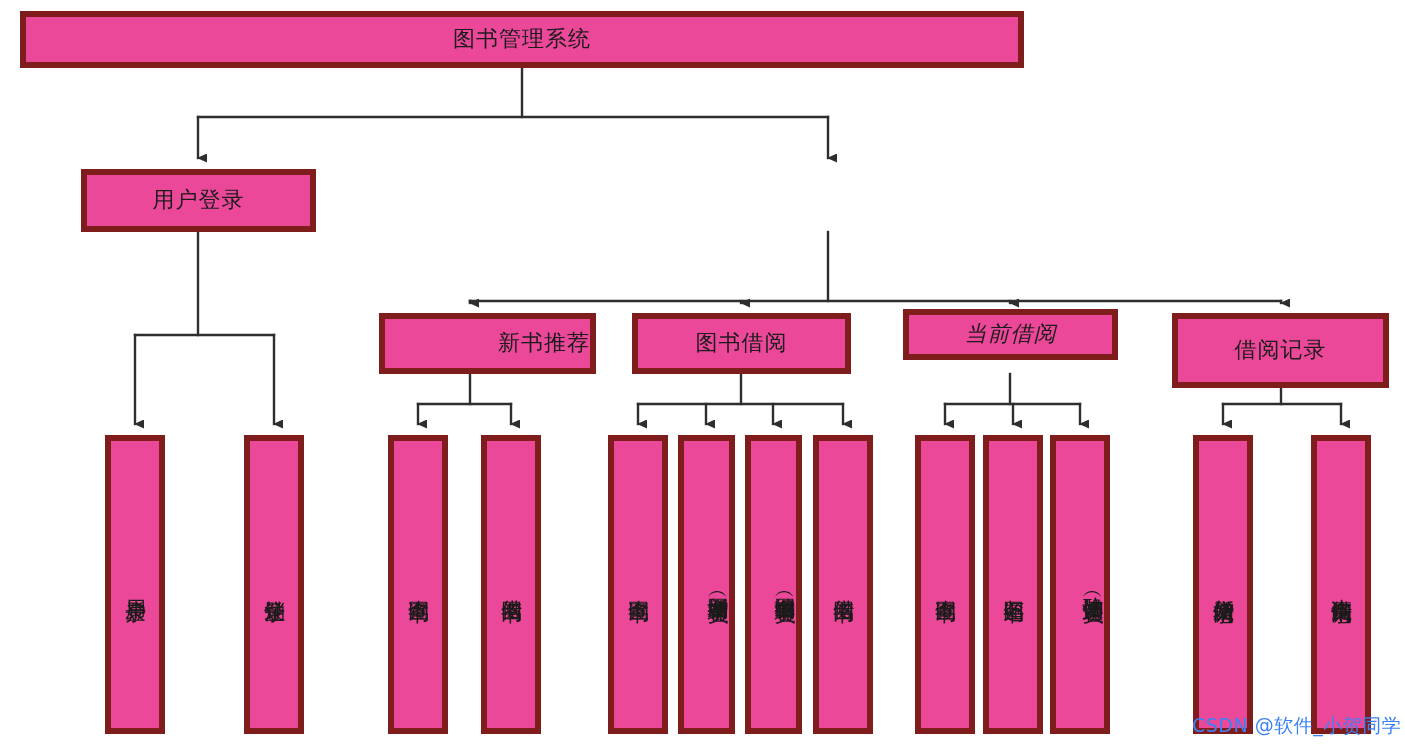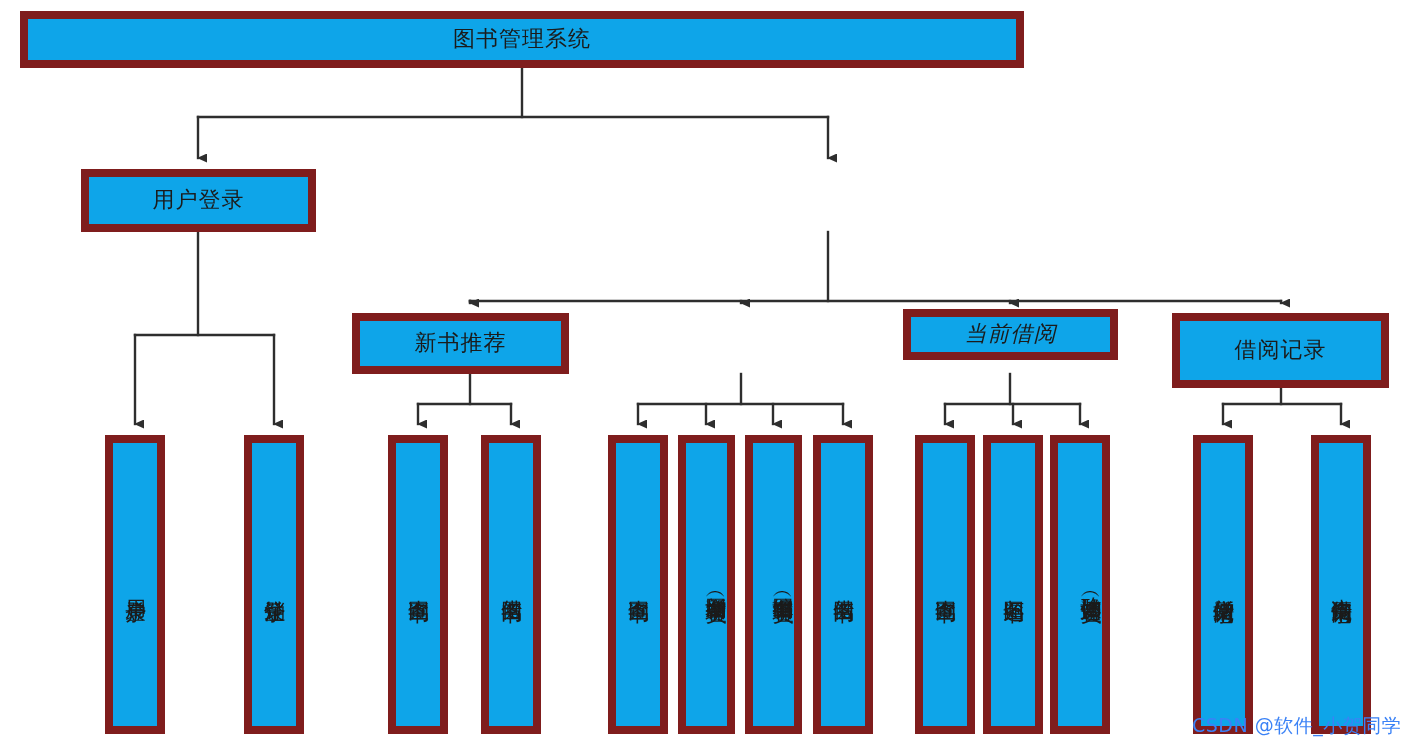--- a/index.html
+++ b/index.html
@@ -21,22 +21,22 @@
     position: absolute;
     left: 0;
     top: 0;
     width: 1405px;
     height: 747px;
     pointer-events: none;
   }
   .node {
     position: absolute;
     box-sizing: border-box;
-    background: #0ea5e9;
-    border: 8px solid #7f1d1d;
+    background: #ec4899;
+    border: 6px solid #7f1d1d;
     display: flex;
     align-items: center;
     justify-content: center;
     color: #1b1b1b;
     z-index: 2;
   }
   .node-h {
     font-size: 22px;
     line-height: 1.2;
     letter-spacing: 1px;
@@ -126,22 +126,25 @@
   </svg>
 
   <div class="node node-h" style="left:20px; top:11px; width:1004px; height:57px;">
     <span>图书管理系统</span>
   </div>
 
   <div class="node node-h" style="left:81px; top:169px; width:235px; height:63px;">
     <span>用户登录</span>
   </div>
 
-  <div class="node node-h" style="left:352px; top:313px; width:217px; height:61px;">
+  <div class="node node-h" style="left:379px; top:313px; width:217px; height:61px;justify-content:flex-end;">
     <span>新书推荐</span>
+  </div>
+  <div class="node node-h" style="left:632px; top:313px; width:219px; height:61px;">
+    <span>图书借阅</span>
   </div>
   <div class="node node-h" style="left:903px; top:309px; width:215px; height:51px;font-style:italic;">
     <span>当前借阅</span>
   </div>
   <div class="node node-h" style="left:1172px; top:313px; width:217px; height:75px;">
     <span>借阅记录</span>
   </div>
 
   <div class="node node-v center-v" style="left:105px; top:435px; width:60px; height:299px;">
     <span>用户登录</span>

